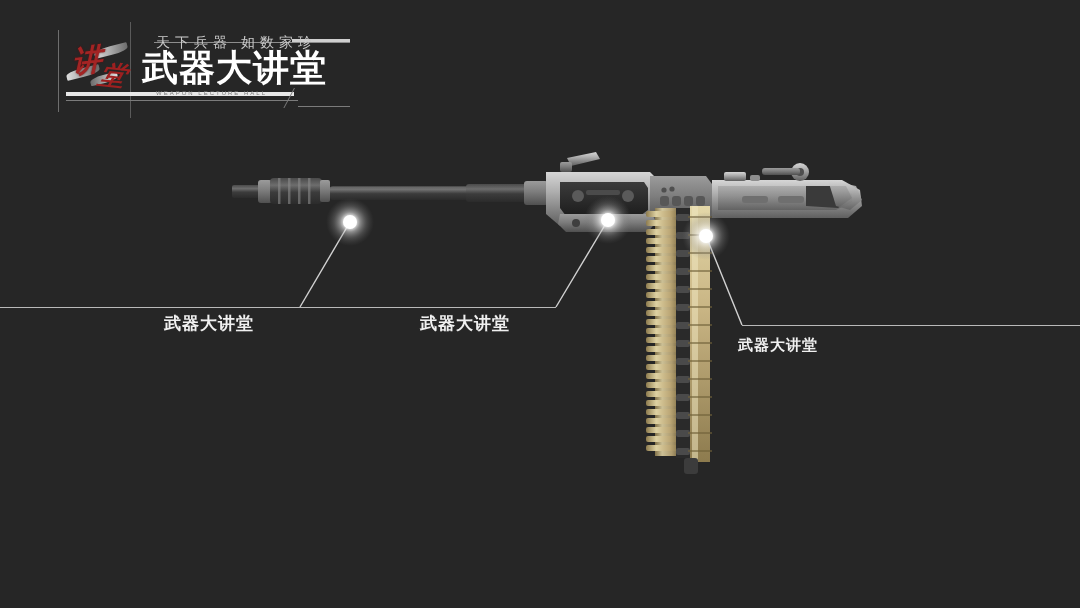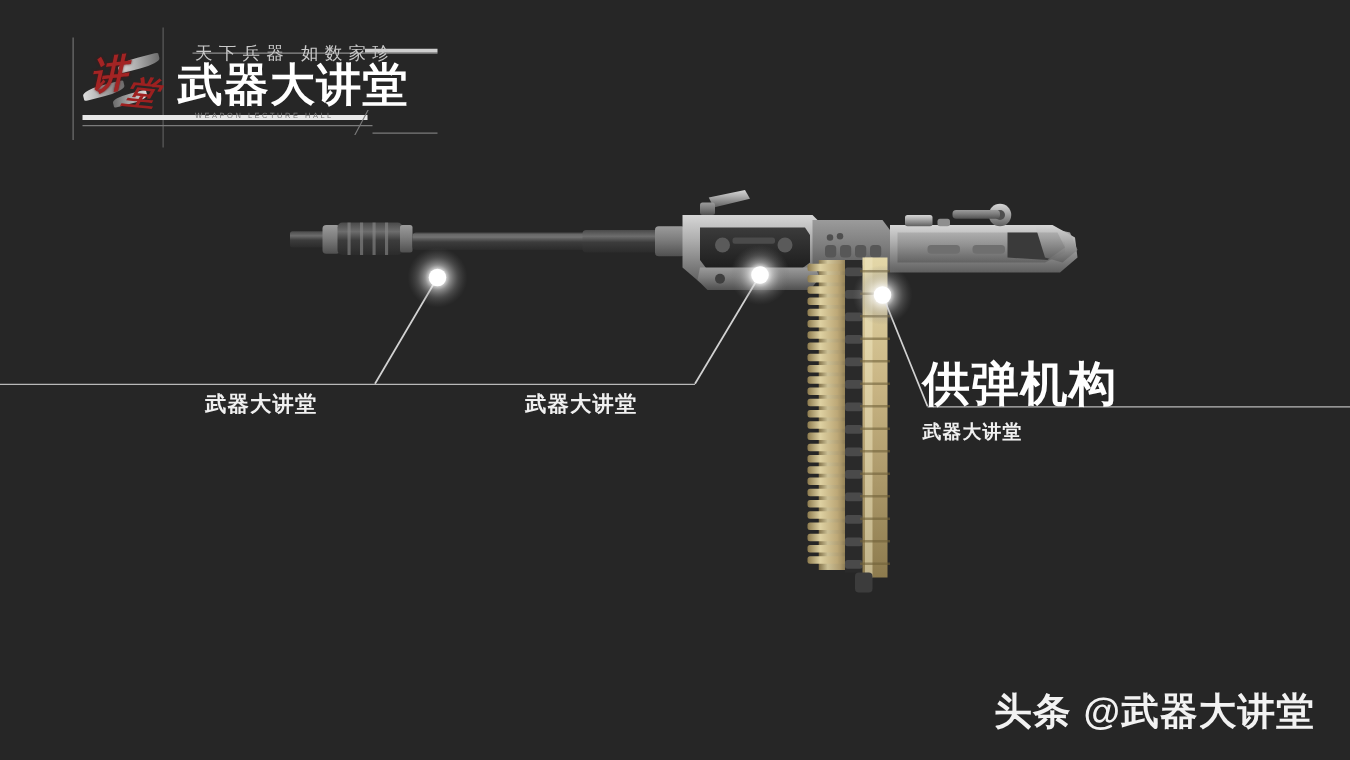--- a/index.html
+++ b/index.html
@@ -422,18 +422,16 @@
   </svg>
 
   <div class="rule" style="left:0px;   top:307px; width:300px;"></div>
   <div class="rule" style="left:300px; top:307px; width:256px;"></div>
   <div class="rule" style="left:742px; top:325px; width:338px;"></div>
 
   <div id="label1-sub" class="label-sub">武器大讲堂</div>
 
   <div id="label2-sub" class="label-sub">武器大讲堂</div>
 
-  <div id="label3-title" class="label-title">供弹机构</div>
   <div id="label3-sub" class="label-sub">武器大讲堂</div>
 
-  <div id="watermark">头条 @武器大讲堂</div>
 
 </div>
 
 </body></html>

